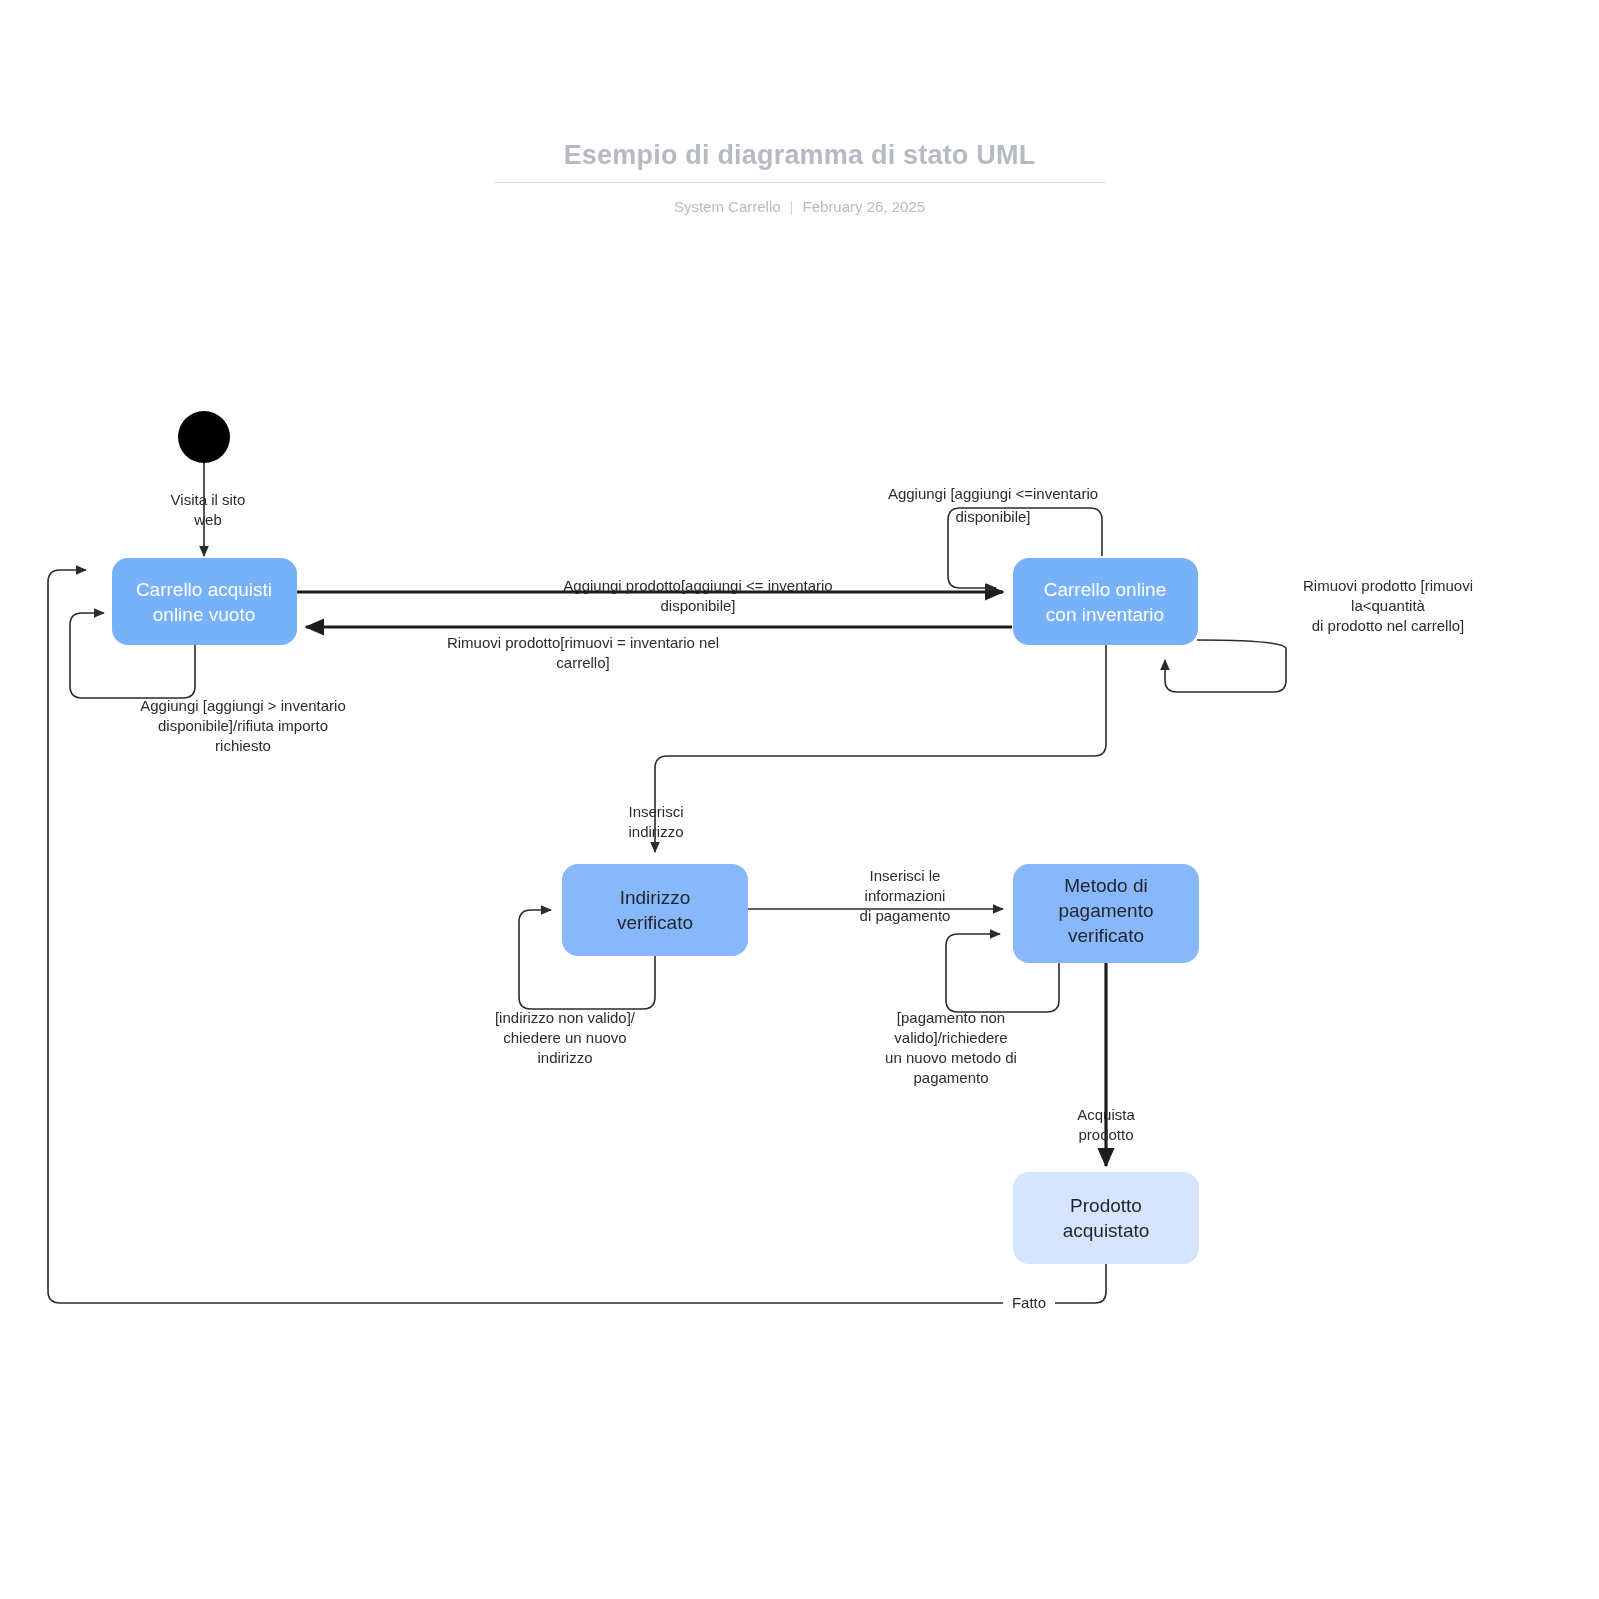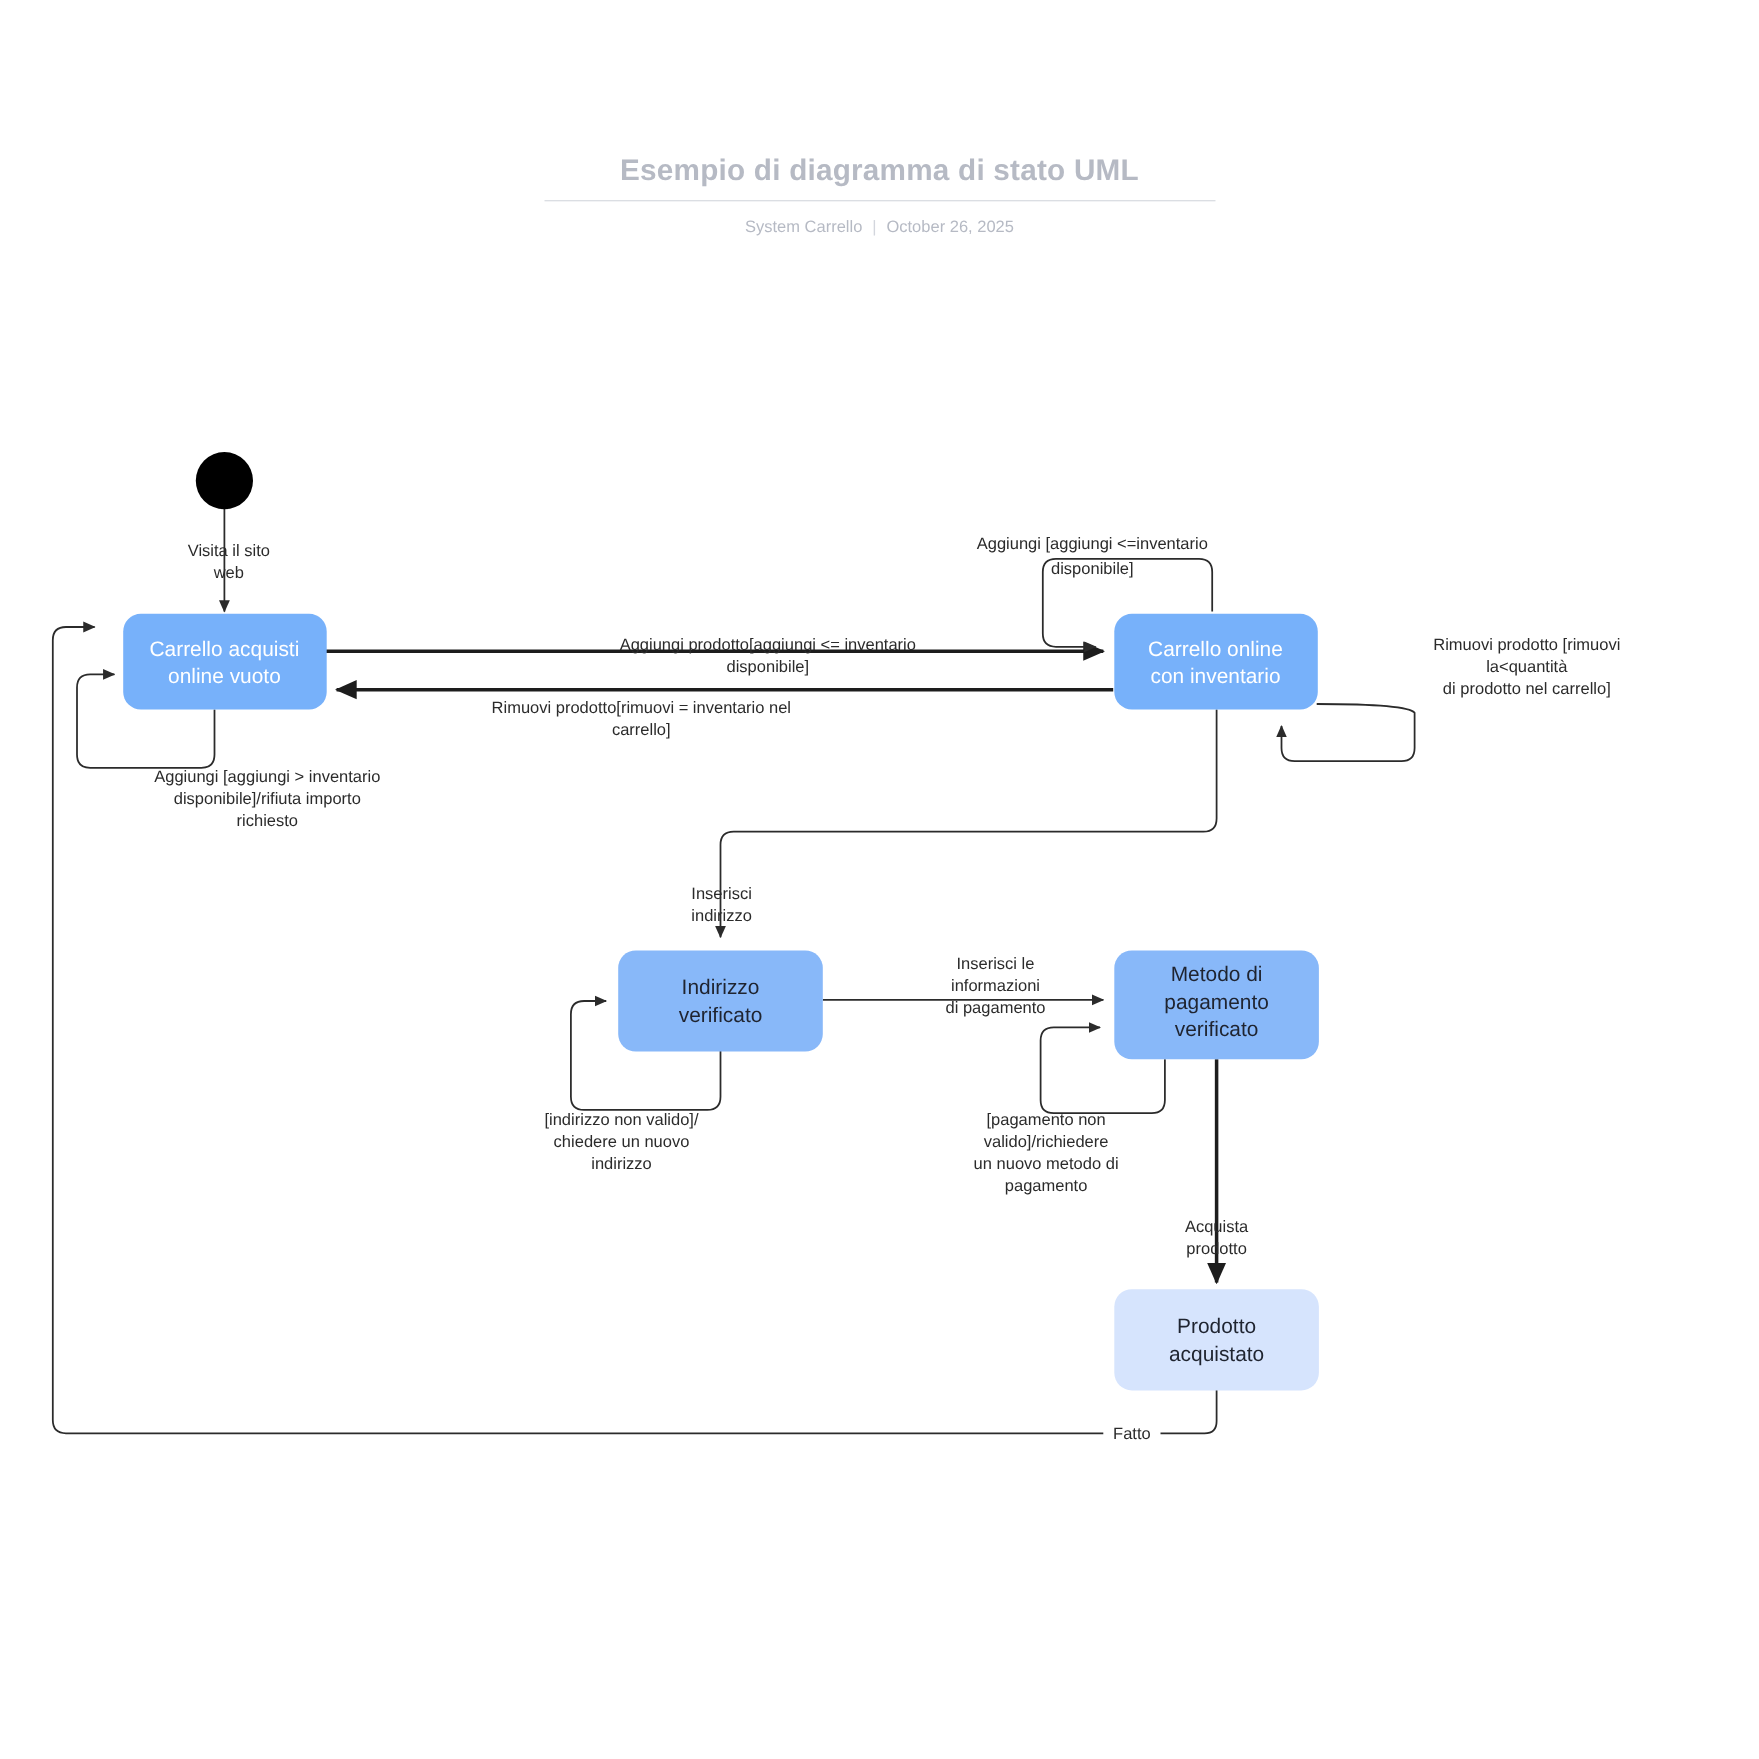--- a/index.html
+++ b/index.html
@@ -90,21 +90,21 @@
 </style>
 </head>
 <body>
 
 <div class="page">
 
   <div class="header">
     <h1 class="title">Esempio di diagramma di stato UML</h1>
     <div class="title-rule"></div>
     <div class="subtitle">
-      <span>System Carrello</span><span class="sep">|</span><span>October 26, 2025</span>
+      <span>System Carrello</span><span class="sep">|</span><span>February 26, 2025</span>
     </div>
   </div>
 
   <div class="diagram-wrap">
     <svg width="1599" height="1599" viewBox="0 0 1599 1599" xmlns="http://www.w3.org/2000/svg">
       <defs>
         <marker id="arrow" viewBox="0 0 10 10" refX="9.2" refY="5" markerWidth="7" markerHeight="7" orient="auto-start-reverse">
           <path d="M 0 0.6 L 10 5 L 0 9.4 z" fill="#2b2b2b"></path>
         </marker>
         <marker id="arrowThick" viewBox="0 0 10 10" refX="9.2" refY="5" markerWidth="6.2" markerHeight="6.2" orient="auto-start-reverse">

